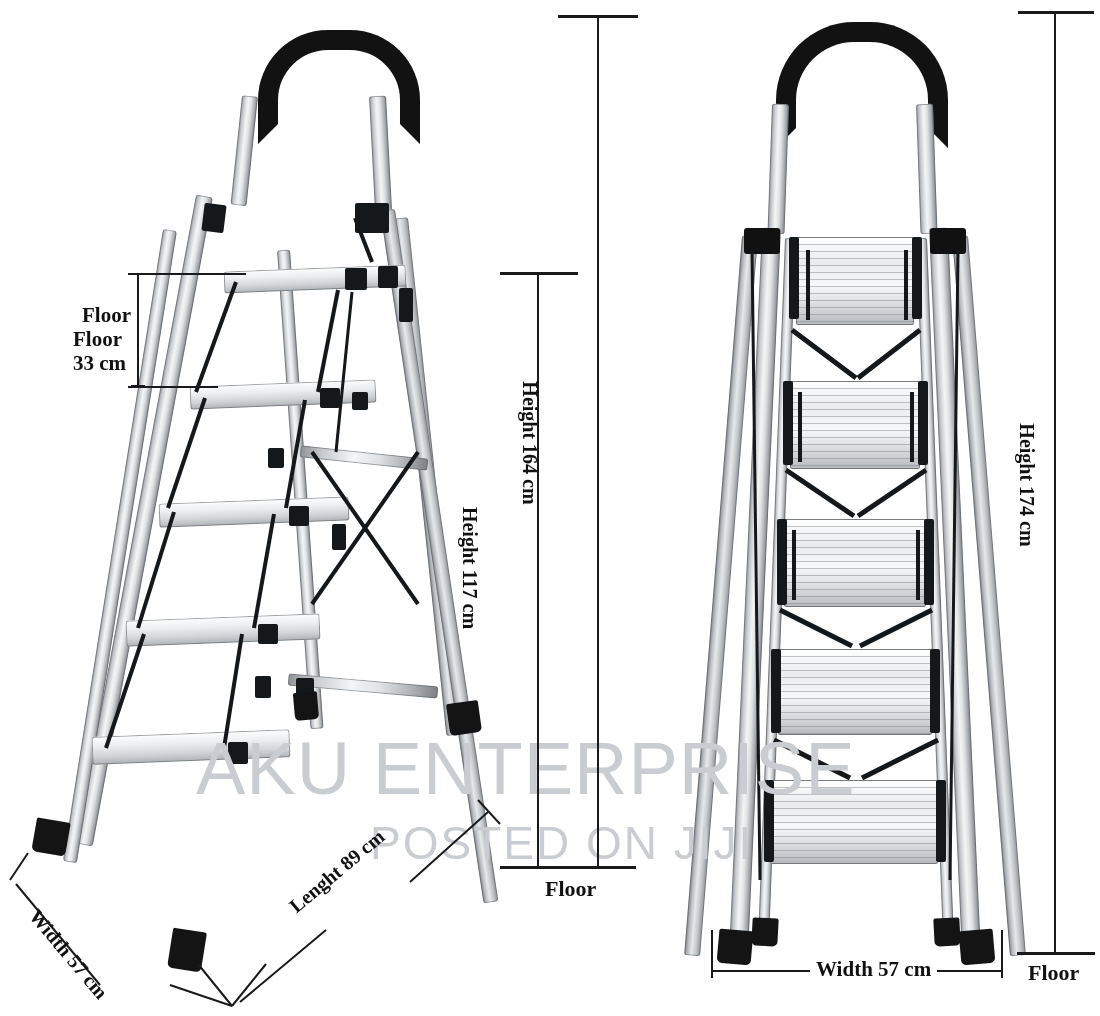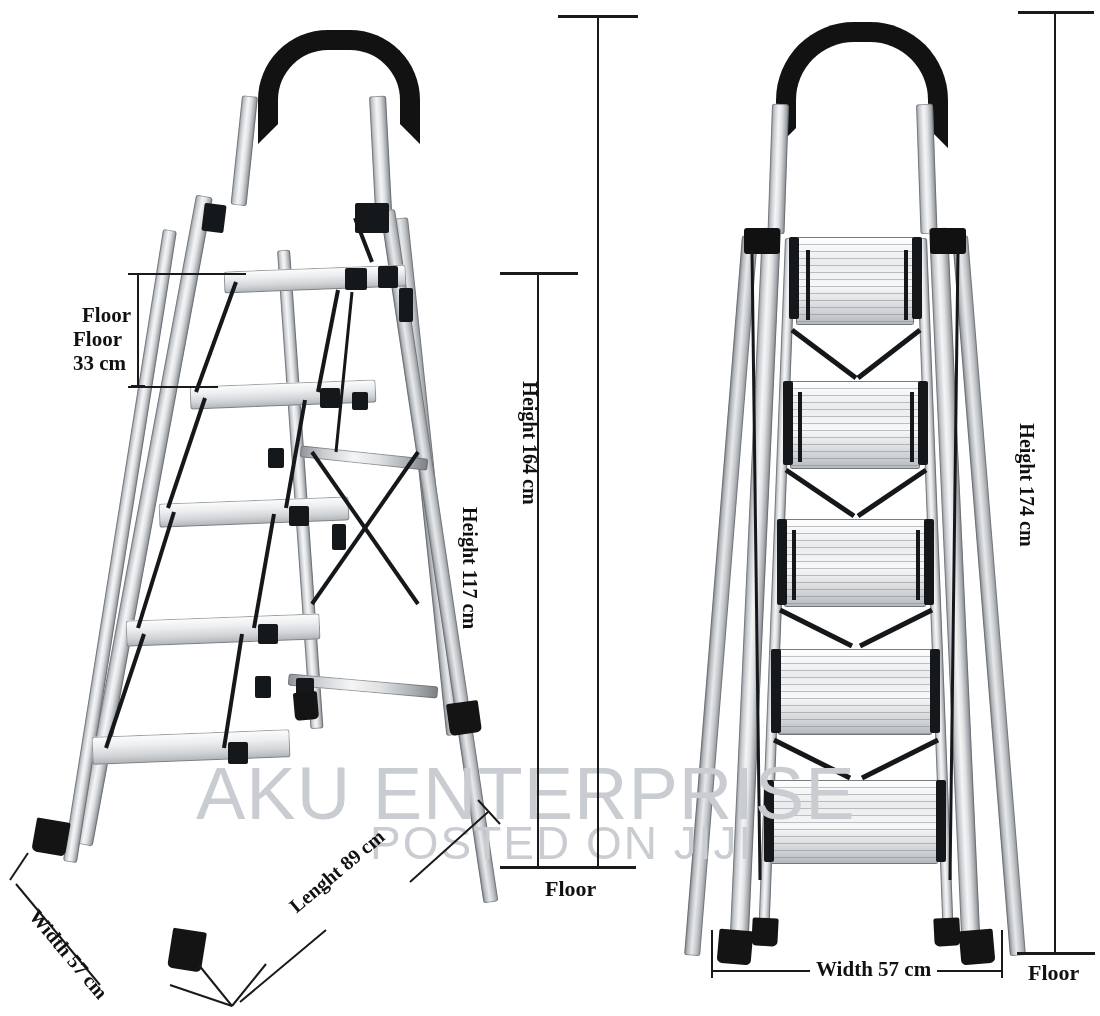--- a/index.html
+++ b/index.html
@@ -9,21 +9,21 @@
   
   .dimline{position:absolute;background:#1a1a1a;}
   .vline{width:2px;}
   .hline{height:2px;}
   .tick{position:absolute;background:#1a1a1a;}
   .dimlabel{position:absolute;color:#111;font-weight:bold;font-family:"Liberation Serif",serif;white-space:nowrap;}
   .vlabel{transform-origin:center center;}
 
   
   .wm{position:absolute;color:#c9ccd1;font-family:"Liberation Sans",sans-serif;white-space:nowrap;user-select:none;}
-  .wm1{left:196px;top:751px;font-size:74px;letter-spacing:1px;font-weight:400;}
+  .wm1{left:196px;top:726px;font-size:74px;letter-spacing:1px;font-weight:400;}
   .wm2{left:370px;top:816px;font-size:46px;letter-spacing:2px;font-weight:400;}
 
   
   .rail{position:absolute;border-radius:3px;
         background:linear-gradient(90deg,#8f9397 0%,#c9ccd0 18%,#f4f5f6 42%,#dfe1e3 62%,#a8acb0 85%,#7c8084 100%);
         box-shadow:0 0 0 1px rgba(90,95,100,.55) inset;}
   .rail-dark{background:linear-gradient(90deg,#7a7e82 0%,#b9bdc1 20%,#e6e8ea 45%,#c7cacd 70%,#8c9094 100%);}
   .cap{position:absolute;background:#111;border-radius:3px;}
   .foot{position:absolute;background:#141414;border-radius:2px 2px 5px 5px;}
   .bracket{position:absolute;background:#15181b;border-radius:2px;}

